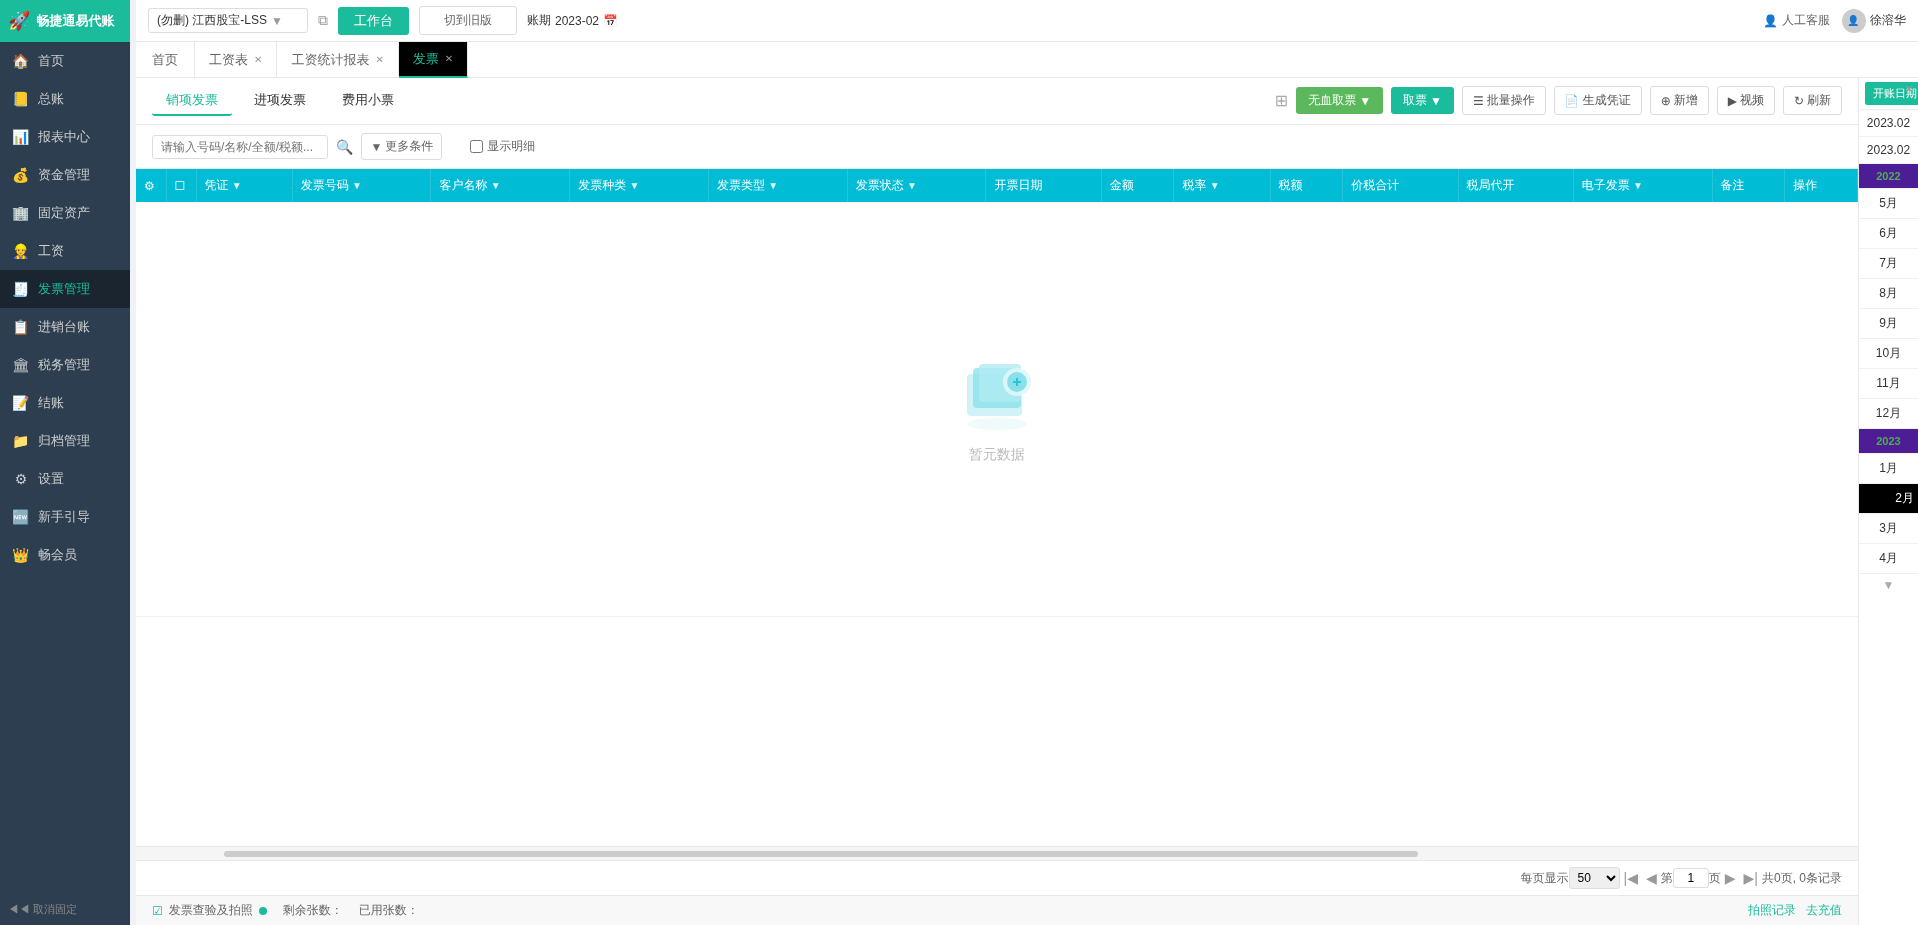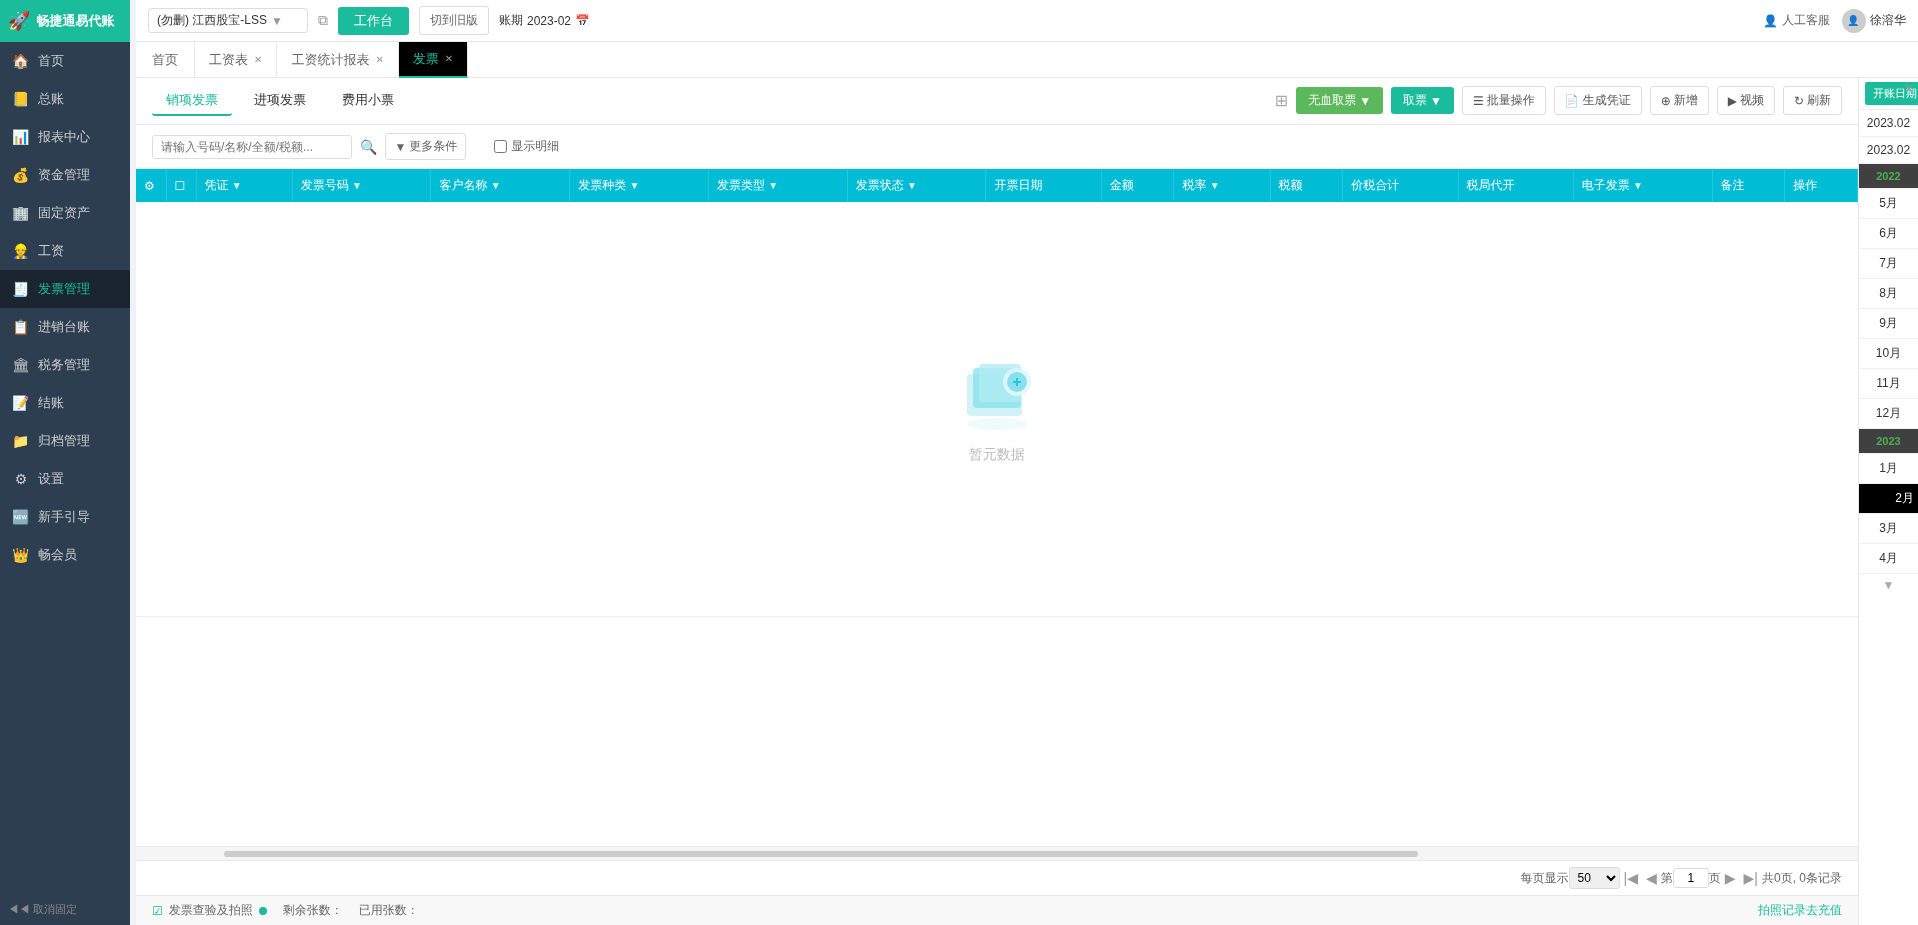--- a/index.html
+++ b/index.html
@@ -19,42 +19,42 @@
 
     
     .main-content { flex: 1; display: flex; flex-direction: column; overflow: hidden; margin-left: 6px; }
 
     
     .topbar { background: #fff; height: 42px; display: flex; align-items: center; padding: 0 12px; border-bottom: 1px solid #e8e8e8; gap: 10px; }
     .company-selector { display: flex; align-items: center; gap: 4px; border: 1px solid #ddd; padding: 3px 8px; border-radius: 3px; cursor: pointer; font-size: 12px; color: #333; min-width: 160px; }
     .company-selector .arrow { color: #999; }
     .copy-icon { color: #999; cursor: pointer; font-size: 14px; }
     .work-btn { background: #1abc9c; color: #fff; border: none; padding: 5px 16px; border-radius: 3px; cursor: pointer; font-size: 13px; }
-    .switch-btn { background: #fff; color: #666; border: 1px solid #ddd; padding: 5px 10px; border-radius: 3px; cursor: pointer; font-size: 12px; }
+    .switch-btn { background: #fff; color: #666; border: 1px solid #ddd; padding: 5px 24px; border-radius: 3px; cursor: pointer; font-size: 12px; }
     .period-text { font-size: 12px; color: #333; display: flex; align-items: center; gap: 4px; }
     .topbar-right { margin-left: auto; display: flex; align-items: center; gap: 12px; }
     .user-service { display: flex; align-items: center; gap: 4px; color: #666; cursor: pointer; font-size: 12px; }
     .user-name { display: flex; align-items: center; gap: 4px; color: #333; cursor: pointer; font-size: 12px; }
     .avatar { width: 24px; height: 24px; border-radius: 50%; background: #ccc; display: flex; align-items: center; justify-content: center; font-size: 10px; color: #fff; }
 
     
     .tab-bar { background: #fff; height: 36px; display: flex; align-items: center; padding: 0 0 0 0; border-bottom: 1px solid #e8e8e8; }
     .tab-item { display: flex; align-items: center; gap: 4px; padding: 0 14px; height: 36px; cursor: pointer; font-size: 13px; color: #666; border-right: 1px solid #e8e8e8; }
     .tab-item.active { color: #1abc9c; border-bottom: 2px solid #1abc9c; background: #000000; }
     .tab-item:first-child { padding: 0 16px; }
     .tab-close { font-size: 10px; color: #999; cursor: pointer; margin-left: 2px; }
 
     
     .page-header { background: #fff; padding: 8px 16px; display: flex; align-items: flex-start; gap: 8px; border-bottom: 1px solid #e8e8e8; }
     .sub-tab { padding: 5px 14px; cursor: pointer; font-size: 13px; color: #333; border-radius: 3px; }
     .sub-tab.active { color: #1abc9c; border-bottom: 2px solid #1abc9c; }
 
     
     .toolbar { background: #fff; padding: 8px 16px; display: flex; align-items: center; gap: 8px; border-bottom: 1px solid #e8e8e8; flex-wrap: wrap; }
-    .search-input { border: 1px solid #ddd; padding: 4px 8px; border-radius: 3px; font-size: 12px; width: 200px; color: #333; outline: none; }
+    .search-input { border: 1px solid #ddd; padding: 4px 8px; border-radius: 3px; font-size: 12px; width: 176px; color: #333; outline: none; }
     .search-icon { color: #1abc9c; cursor: pointer; font-size: 14px; }
     .filter-btn { display: flex; align-items: center; gap: 3px; color: #666; cursor: pointer; font-size: 12px; padding: 4px 8px; border: 1px solid #ddd; border-radius: 3px; }
     .detail-cb { display: flex; align-items: center; gap: 4px; font-size: 12px; color: #666; cursor: pointer; padding-left: 20px; }
     .grid-icon { color: #aaa; cursor: pointer; font-size: 16px; }
     .btn-green { background: #5cb85c; color: #fff; border: none; padding: 5px 12px; border-radius: 3px; cursor: pointer; font-size: 12px; display: flex; align-items: center; gap: 3px; }
     .btn-cyan { background: #1abc9c; color: #fff; border: none; padding: 5px 12px; border-radius: 3px; cursor: pointer; font-size: 12px; display: flex; align-items: center; gap: 3px; }
     .btn-default { background: #fff; color: #555; border: 1px solid #ddd; padding: 5px 10px; border-radius: 3px; cursor: pointer; font-size: 12px; display: flex; align-items: center; gap: 3px; }
 
     
     .table-area { flex: 1; overflow: auto; background: #fff; margin: 0; }
@@ -78,21 +78,21 @@
     .link-text { color: #1abc9c; cursor: pointer; }
 
     
     .bottom-bar { background: #f8f8f8; padding: 6px 16px; display: flex; align-items: center; gap: 16px; border-top: 1px solid #e8e8e8; font-size: 12px; color: #666; }
     .check-icon-sm { color: #1abc9c; font-size: 12px; }
 
     
     .date-panel { width: 60px; background: #fff; border-left: 1px solid #e8e8e8; display: flex; flex-direction: column; overflow-y: auto; flex-shrink: 0; position: relative; }
     .date-month-item { padding: 6px 4px; text-align: center; font-size: 12px; color: #333; cursor: pointer; border-bottom: 1px solid #f0f0f0; }
     .date-month-item.active { background: #000000; color: #fff; text-align: right; }
-    .date-month-item.year-label { background: #404040; color: #4caf50; font-weight: bold; font-size: 11px; }
+    .date-month-item.year-label { background: #4c1d95; color: #4caf50; font-weight: bold; font-size: 11px; }
     .date-panel-close { position: absolute; top: 4px; right: 4px; cursor: pointer; color: #999; font-size: 12px; }
     .panel-top-row { display: flex; align-items: center; justify-content: space-between; padding: 4px 6px; font-size: 11px; color: #666; border-bottom: 1px solid #eee; }
     .open-date-btn { background: #1abc9c; color: #fff; border: none; padding: 4px 8px; border-radius: 2px; font-size: 11px; cursor: pointer; white-space: nowrap; }
     .scroll-dn-btn { width: 100%; text-align: center; padding: 4px; color: #aaa; cursor: pointer; font-size: 12px; }
 
     .content-wrapper { flex: 1; display: flex; flex-direction: column; overflow: hidden; }
     .main-panel { flex: 1; display: flex; overflow: hidden; }
 
     
     ::-webkit-scrollbar { width: 6px; height: 6px; }
@@ -349,21 +349,21 @@
         </div>
 
         <div class="bottom-bar">
           <div style="display:flex; align-items:center; gap:6px;">
             <span class="check-icon-sm">☑</span>
             <span>发票查验及拍照</span>
             <span style="width:8px;height:8px;border-radius:50%;background:#1abc9c;display:inline-block;"></span>
           </div>
           <span>剩余张数：</span>
           <span>已用张数：</span>
-          <div style="margin-left:auto; display:flex; gap:0;">
+          <div style="margin-left:auto; display:flex; gap:10px;">
             <span class="link-text">拍照记录</span>
             <span class="link-text">去充值</span>
           </div>
         </div>
       </div>
 
       <div class="date-panel">
         <div class="panel-top-row">
           <button class="open-date-btn">开账日期</button>
           <span class="date-panel-close">✕</span>

